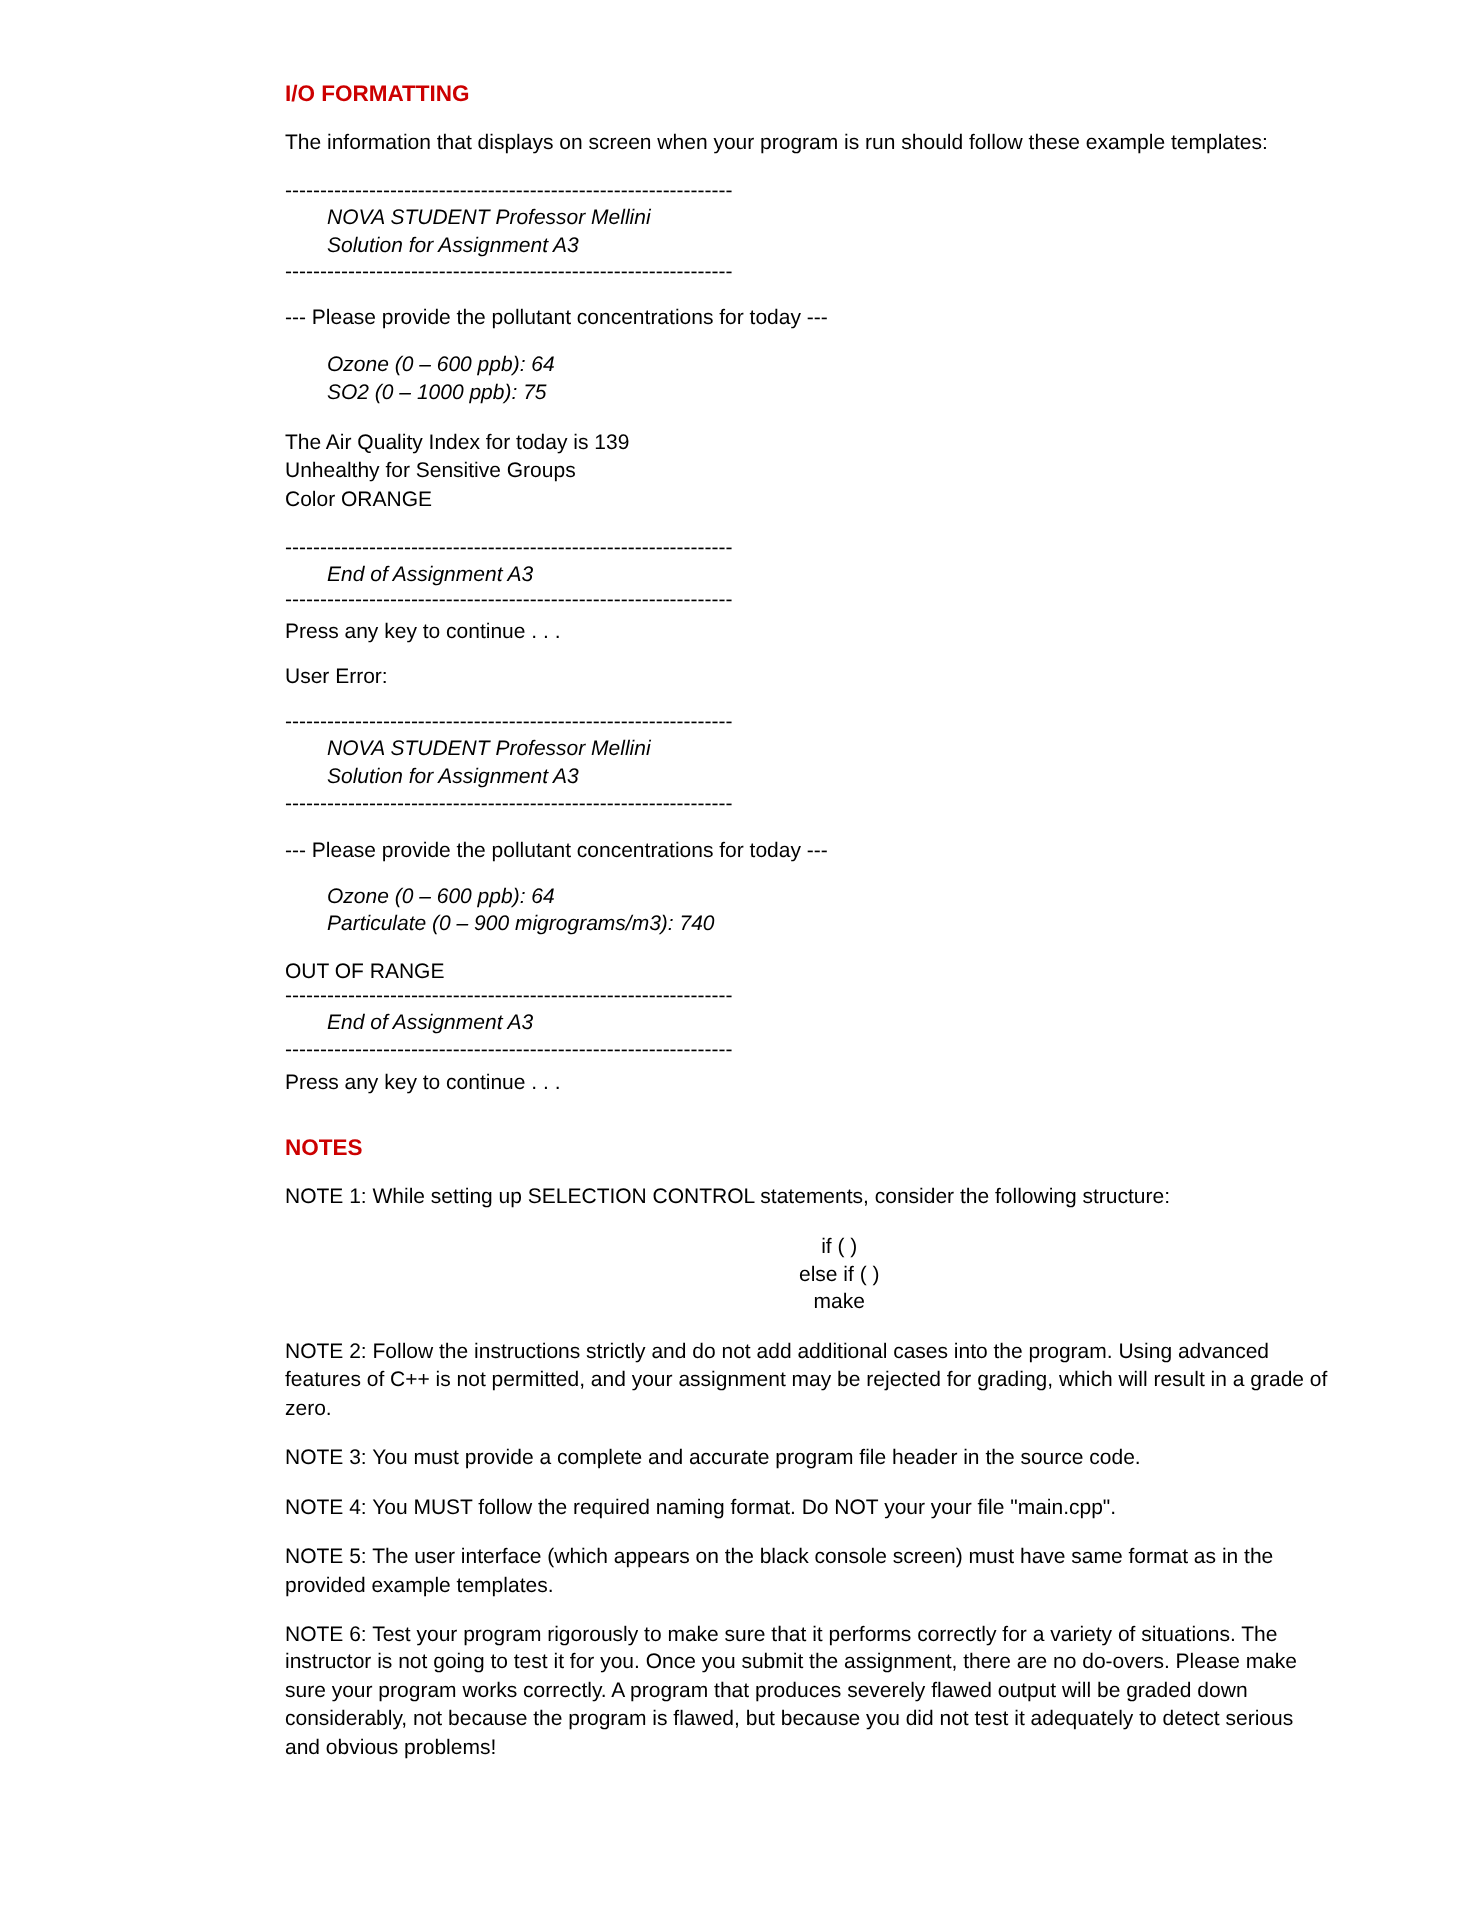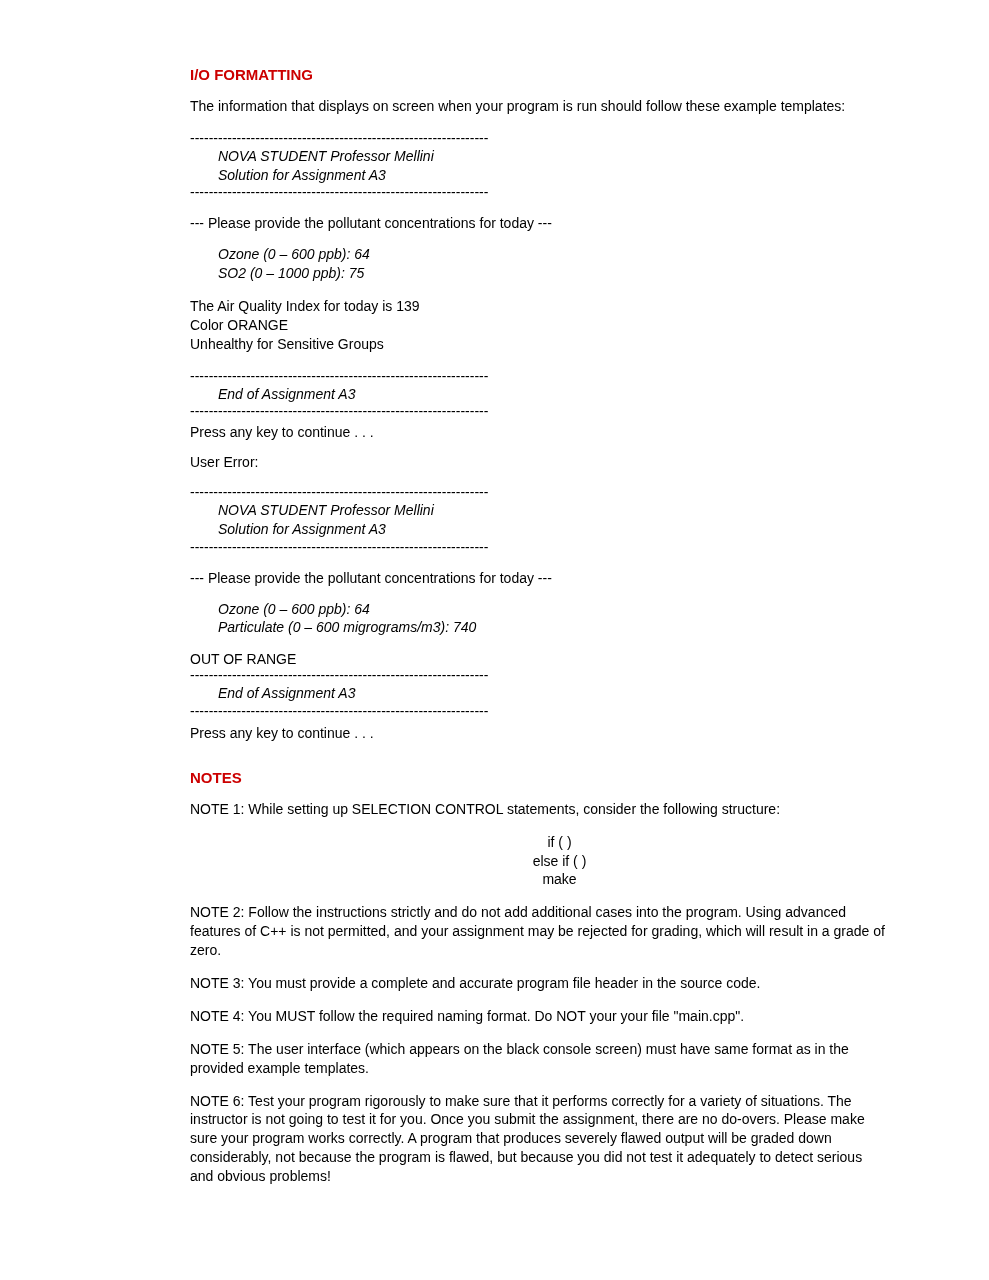--- a/index.html
+++ b/index.html
@@ -6,21 +6,21 @@
     background: #ffffff;
     margin: 0;
     padding: 0;
     font-family: Verdana, Geneva, sans-serif;
     font-size: 14px;
     color: #000000;
   }
   .page {
     width: 989px;
     box-sizing: border-box;
-    padding: 56px 100px 40px 190px;
+    padding: 44px 100px 40px 190px;
   }
   .section-title {
     color: #cc0000;
     font-weight: bold;
     font-size: 15px;
     margin-top: 10px;
     margin-bottom: 14px;
   }
   .para {
     margin-bottom: 14px;
@@ -72,22 +72,22 @@
 
   <div class="block">--- Please provide the pollutant concentrations for today ---</div>
 
   <div class="block indent tight">
     <div>Ozone (0 – 600 ppb):  64</div>
     <div>SO2 (0 – 1000 ppb):  75</div>
   </div>
 
   <div class="block tight">
     <div>The Air Quality Index for today is 139</div>
+    <div>Unhealthy for Sensitive Groups</div>
     <div>Color ORANGE</div>
-    <div>Unhealthy for Sensitive Groups</div>
   </div>
 
   <div>
     <div class="dashed">----------------------------------------------------------------</div>
     <div class="indent tight">End of Assignment A3</div>
     <div class="dashed">----------------------------------------------------------------</div>
   </div>
   <div class="block" style="margin-top:4px">Press any key to continue . . .</div>
 
   <div class="label">User Error:</div>
@@ -98,21 +98,21 @@
       <div>NOVA STUDENT Professor Mellini</div>
       <div>Solution for Assignment A3</div>
     </div>
     <div class="dashed">----------------------------------------------------------------</div>
   </div>
 
   <div class="block">--- Please provide the pollutant concentrations for today ---</div>
 
   <div class="block indent tight">
     <div>Ozone (0 – 600 ppb):  64</div>
-    <div>Particulate (0 – 600 migrograms/m3):  740</div>
+    <div>Particulate (0 – 900 migrograms/m3):  740</div>
   </div>
 
   <div>OUT OF RANGE</div>
 
   <div>
     <div class="dashed">----------------------------------------------------------------</div>
     <div class="indent tight">End of Assignment A3</div>
     <div class="dashed">----------------------------------------------------------------</div>
   </div>
   <div class="para" style="margin-top:4px">Press any key to continue . . .</div>

